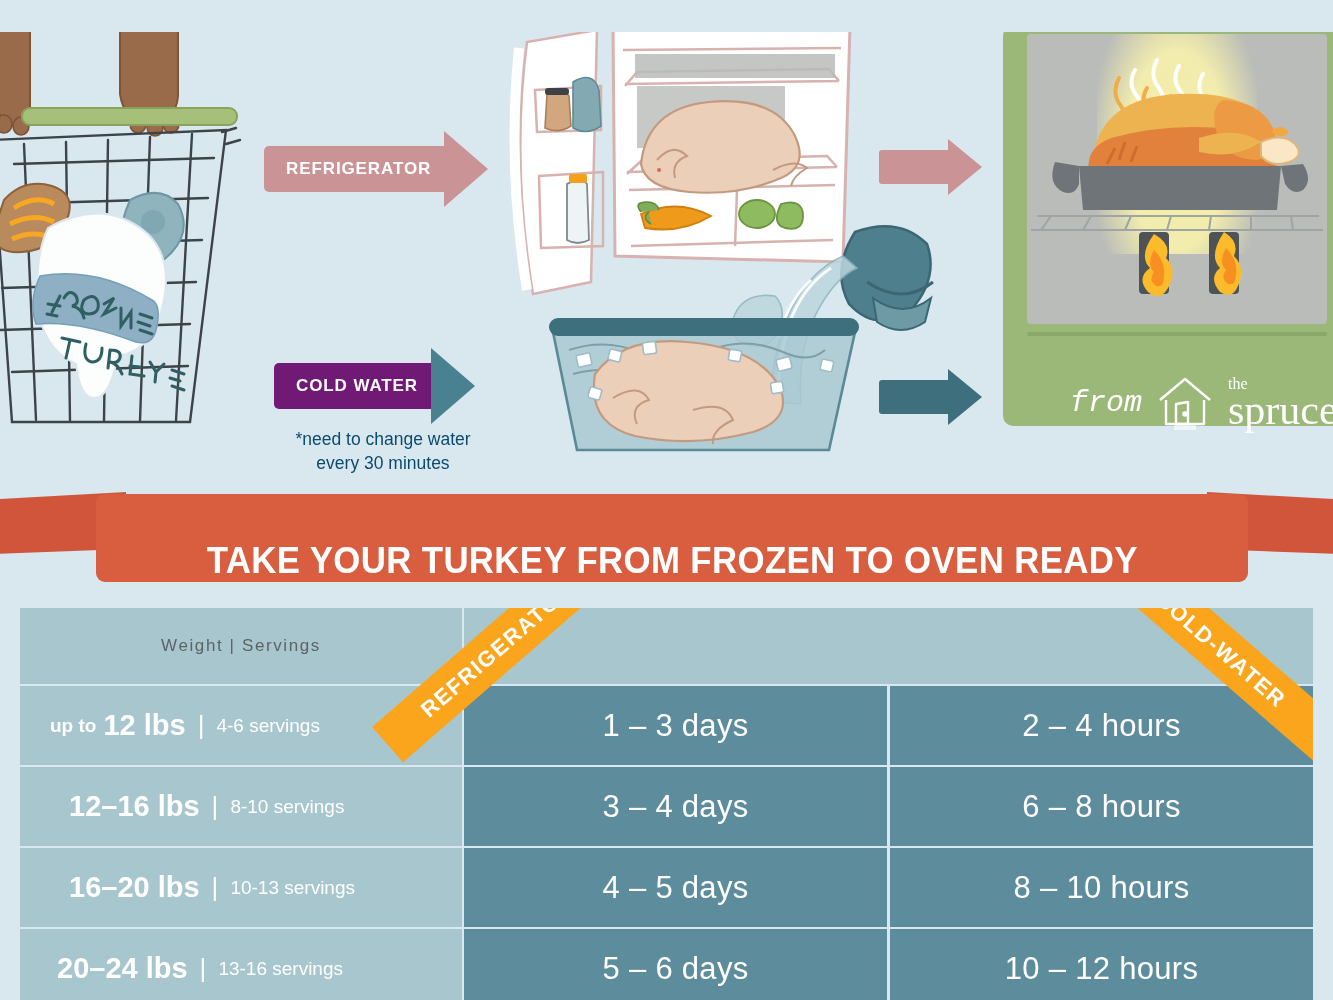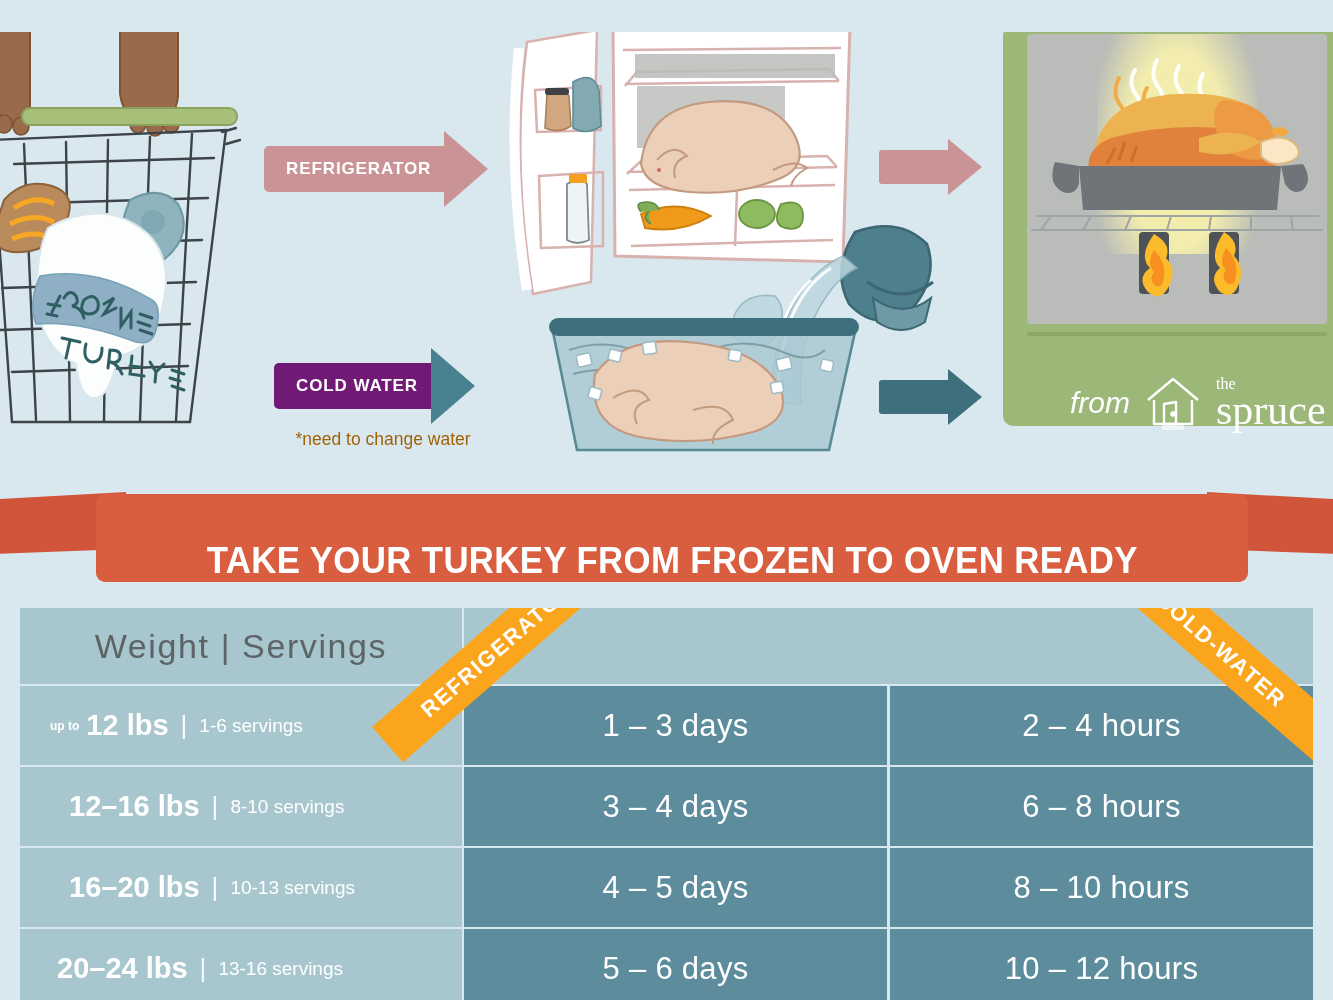--- a/index.html
+++ b/index.html
@@ -30,37 +30,37 @@
     width:0; height:0; border-top:38px solid transparent;
     border-bottom:38px solid transparent; margin-left:-1px;
   }
   .mini-arrow { position:absolute; display:flex; align-items:center; }
   .mini-arrow .body { height:34px; width:70px; border-radius:3px 0 0 3px; }
   .mini-arrow .head {
     width:0;height:0;border-top:28px solid transparent;
     border-bottom:28px solid transparent; margin-left:-1px;
   }
   .footnote {
-    position:absolute; text-align:center; color:#a16207;
+    position:absolute; text-align:center; color:#0c4a6e;
     font-size:17.5px; line-height:1.35; width:230px; font-weight:400;
   }
 
   
   .scene { position:absolute; }
 
   
   #oven-panel { position:absolute; left:1003px; top:-6px; width:340px; height:400px;
     background:#9cb878; border-radius:10px; }
   #oven-window { position:absolute; left:24px; top:8px; width:300px; height:290px;
     background:#b9bcb8; border-radius:4px; overflow:hidden; }
   #oven-glow { position:absolute; left:70px; top:-40px; width:160px; height:260px;
     background:radial-gradient(ellipse at 50% 60%, #f4efa8 0%, #f2ecae 45%, rgba(200,205,195,0) 78%); }
   .spruce-logo { position:absolute; left:1070px; top:342px; display:flex;
     align-items:center; gap:12px; color:#fff; }
-  .spruce-from { font-family:Liberation Sans, sans-serif; font-style:italic; font-size:30px; }
+  .spruce-from { font-family:Liberation Mono, monospace; font-style:italic; font-size:30px; }
   .spruce-the { font-family:"Liberation Serif", serif; font-size:16px; line-height:.95; }
   .spruce-name { font-family:"Liberation Serif", serif; font-size:42px; line-height:.92; }
 
   
   #ribbon { position:absolute; left:0; top:452px; width:1333px; height:115px; }
   .ribbon-tail { position:absolute; top:8px; height:62px; background:#d1553b; }
   #ribbon-center {
     position:absolute; left:96px; top:462px; width:1152px; height:88px;
     background:#d95e40; border-radius:9px;
     display:flex; align-items:flex-end; justify-content:center;
@@ -79,24 +79,24 @@
   .cell-val {
     flex:1; background:#5d8d9c; display:flex; align-items:center; justify-content:center;
     color:#fff; font-size:31px; letter-spacing:.3px; margin-left:2px;
   }
   .cell-val.second { margin-left:3px; }
   
   #thead { display:flex; width:100%; height:76px; margin-bottom:2px; }
   #thead .h-left { width:442px; background:#a8c6ce; display:flex; align-items:center;
     justify-content:center; }
   #thead .h-right { flex:1; background:#a8c6ce; margin-left:2px; }
-  #thead-label { color:#5c6466; font-size:34px; letter-spacing:1.6px; }
+  #thead-label { color:#5c6466; font-size:17px; letter-spacing:1.6px; }
   .w-inner { width:100%; padding-left:30px; display:flex; align-items:center;
     color:#fff; white-space:nowrap; }
-  .w-lead { font-size:12px; font-weight:bold; margin-right:7px; }
+  .w-lead { font-size:19px; font-weight:bold; margin-right:7px; }
   .w-main { font-size:29px; font-weight:bold; }
   .w-sep { font-size:26px; margin:0 12px; opacity:.95; font-weight:300; }
   .w-serv { font-size:19px; }
 
   
   .diag {
     position:absolute; background:#faa51b; color:#fff; font-weight:bold;
     display:flex; align-items:center; justify-content:center;
     font-size:22px; letter-spacing:1.6px; white-space:nowrap;
     font-family:"Liberation Sans", sans-serif;
@@ -180,20 +180,21 @@
 
     <div class="arrow-label" style="left:274px; top:316px;">
       <div class="body" style="background:#701a75;">
         <span>COLD WATER</span>
       </div>
       <div class="head" style="border-left:44px solid #4a8191;"></div>
     </div>
 
     <div class="footnote" style="left:268px; top:396px;">
       <div>*need to change water</div>
+      <div>every 30 minutes</div>
     </div>
 
     <div class="scene" style="left:505px; top:-8px;">
       <svg width="370" height="290" viewBox="0 0 370 290">
 
         <path d="M22 18 q-16 120 6 252 l58 -12 L92 6 Z" fill="#ffffff" stroke="#d7b2ae" stroke-width="2.5"></path>
         <path d="M14 24 q-12 118 8 242" fill="none" stroke="#ffffff" stroke-width="10"></path>
         <g stroke="#d7b2ae" stroke-width="2.5" fill="none">
           <path d="M30 66 L96 62 L96 106 L32 108 Z"></path>
           <path d="M34 152 L98 148 L98 222 L36 224 Z"></path>
@@ -363,21 +364,21 @@
       </div>
       <div class="h-right"></div>
     </div>
 
     <div class="trow">
       <div class="cell-weight">
         <div class="w-inner">
           <span class="w-lead">up to</span>
           <span class="w-main">12 lbs</span>
           <span class="w-sep">|</span>
-          <span class="w-serv">1-6 servings</span>
+          <span class="w-serv">4-6 servings</span>
         </div>
       </div>
       <div class="cell-val">1 – 3 days</div>
       <div class="cell-val second">2 – 4 hours</div>
     </div>
 
     <div class="trow">
       <div class="cell-weight">
         <div class="w-inner" style="padding-left:42px;">
           <span class="w-lead"></span>

